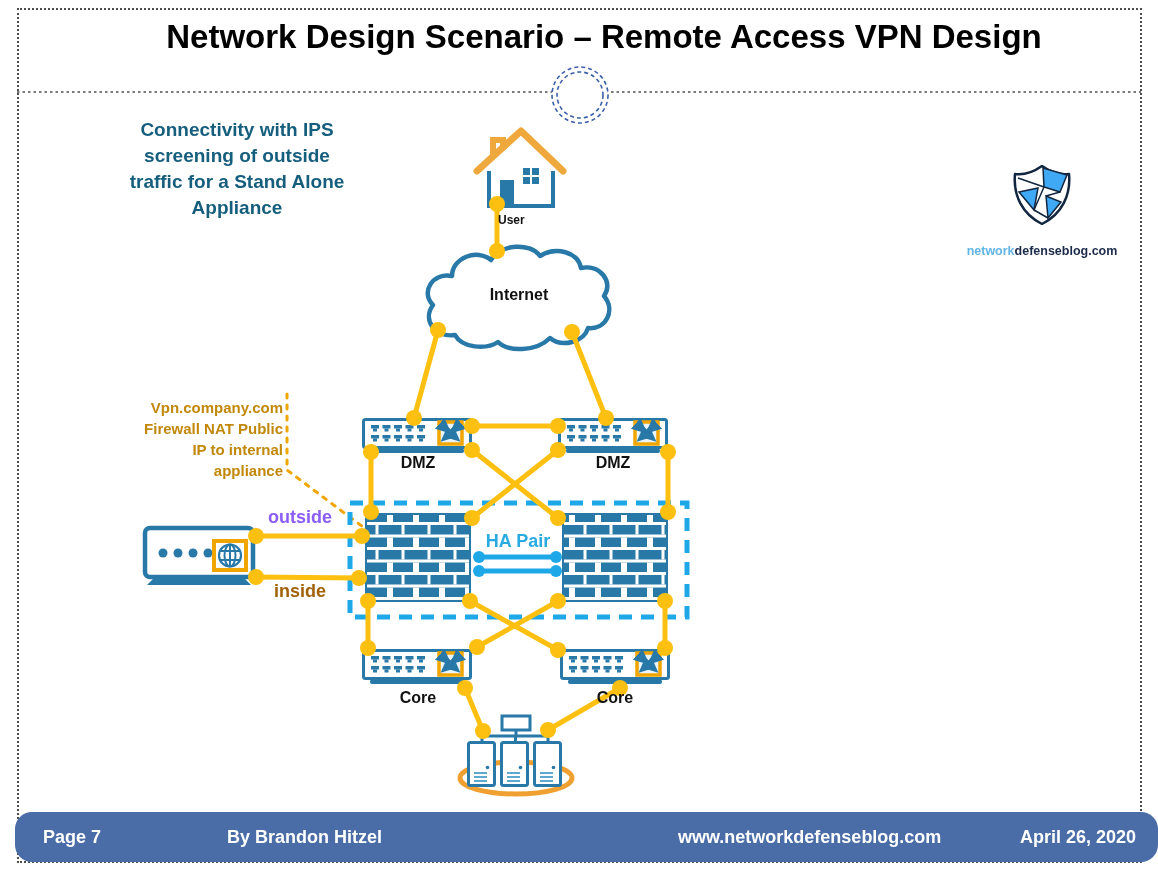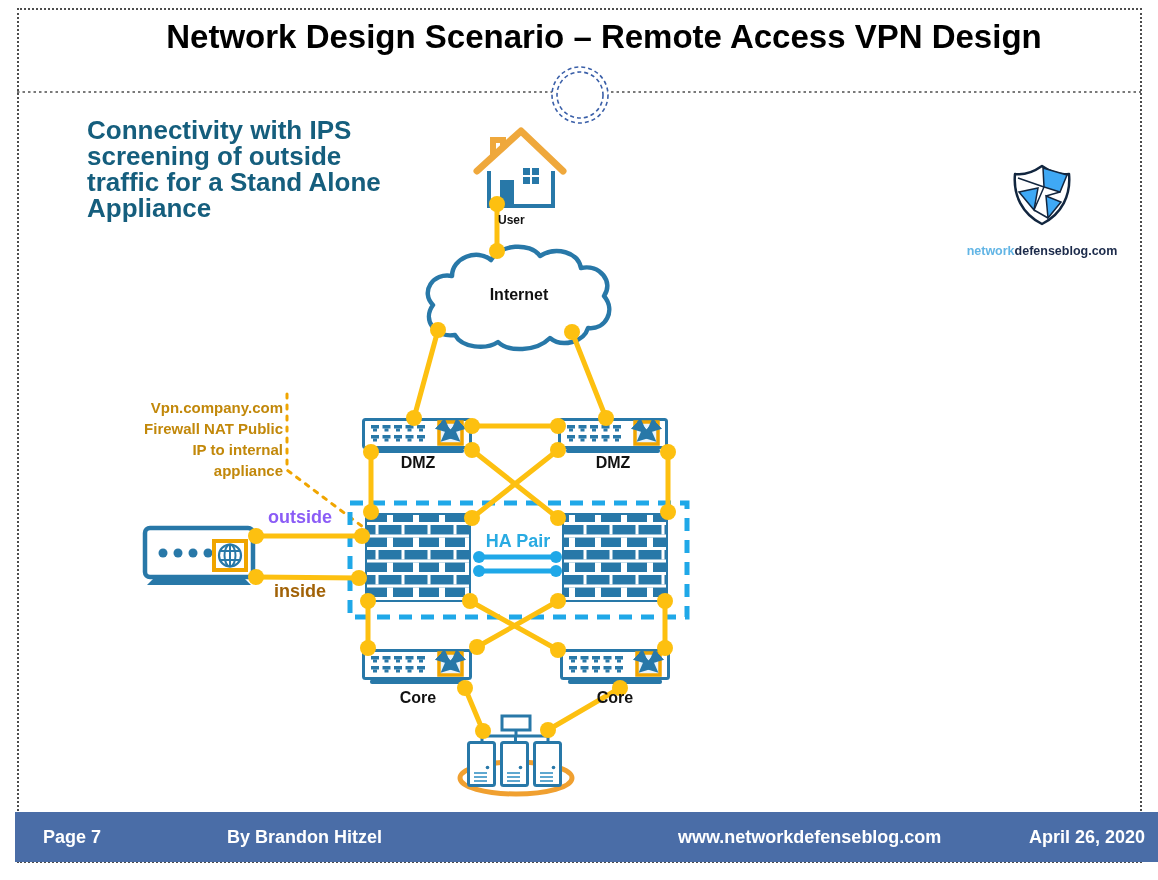--- a/index.html
+++ b/index.html
@@ -2,45 +2,45 @@
 <html><head>
 <meta charset="utf-8">
 <style>
   html,body{margin:0;padding:0;background:#fff;}
   .page{position:relative;width:1158px;height:880px;background:#fff;overflow:hidden;
         font-family:"Liberation Sans",sans-serif;}
   .border-frame{position:absolute;left:17px;top:8px;right:16px;bottom:17px;
         border:2px dotted #4d4d4d;pointer-events:none;}
   .title{position:absolute;left:0;top:18px;width:100%;text-align:center;
         font-size:33px;font-weight:800;color:#000;letter-spacing:0;padding-left:25px;}
-  .description{position:absolute;left:87px;top:117px;width:300px;
-        color:#155E7D;font-weight:800;font-size:26px;line-height:26px;}
+  .description{position:absolute;left:87px;top:117px;width:300px;text-align:center;
+        color:#155E7D;font-weight:800;font-size:19px;line-height:26px;}
   .diagram-svg{position:absolute;left:0;top:0;}
   .lbl{position:absolute;font-weight:800;color:#111;}
   .lbl-user{left:498px;top:213px;font-size:12px;}
   .lbl-internet{left:459px;top:286px;width:120px;text-align:center;font-size:16px;}
   .lbl-dmz-left{left:368px;top:454px;width:100px;text-align:center;font-size:16px;}
   .lbl-dmz-right{left:563px;top:454px;width:100px;text-align:center;font-size:16px;}
   .lbl-ha{left:468px;top:531px;width:100px;text-align:center;font-size:18px;color:#29ABE2;}
   .lbl-outside{left:250px;top:507px;width:100px;text-align:center;font-size:18px;color:#8b5cf6;}
   .lbl-inside{left:250px;top:581px;width:100px;text-align:center;font-size:18px;color:#a16207;}
   .lbl-core-left{left:368px;top:689px;width:100px;text-align:center;font-size:16px;}
   .lbl-core-right{left:565px;top:689px;width:100px;text-align:center;font-size:16px;}
   .callout{position:absolute;left:123px;top:397px;width:160px;text-align:right;
         color:#C2880A;font-weight:800;font-size:15px;line-height:21px;}
   .logo{position:absolute;left:962px;top:162px;width:160px;text-align:center;}
   .logo-text{font-size:12.5px;font-weight:800;margin-top:12px;}
   .logo-prefix{color:#62B5E5;}
   .logo-suffix{color:#1B2A4A;}
-  .footer{position:absolute;left:15px;right:0;top:812px;height:50px;background:#4A6DA7;}
+  .footer{position:absolute;left:15px;right:0;top:812px;height:50px;background:#4A6DA7;border-radius:17px;}
   .footer span{position:absolute;top:0;line-height:50px;color:#fff;font-weight:800;font-size:18px;}
   .footer-page{left:28px;}
   .footer-author{left:205px;margin-left:7px;}
   .footer-site{left:663px;}
-  .footer-date{right:13px;}
+  .footer-date{right:22px;}
 </style>
 </head>
 <body>
 
 <div class="page">
 
   <div class="border-frame"></div>
 
   <div class="title">Network Design Scenario – Remote Access VPN Design</div>
 

